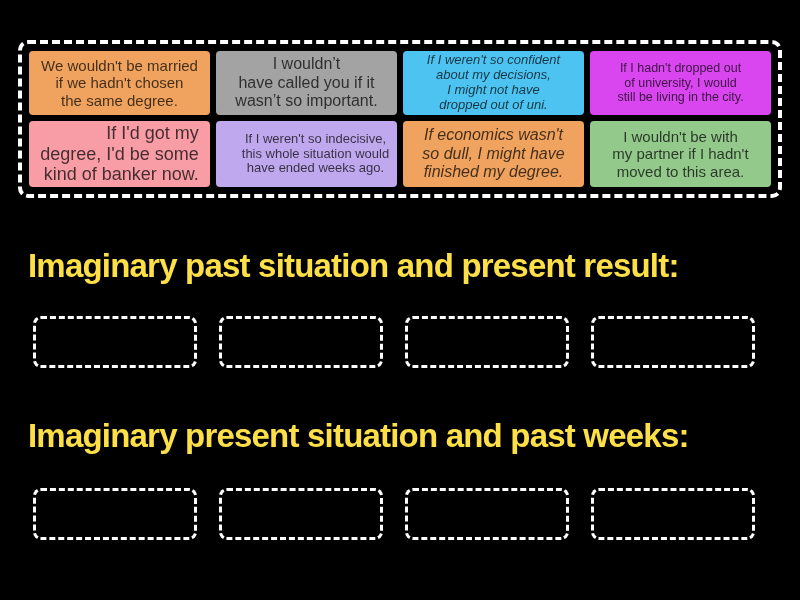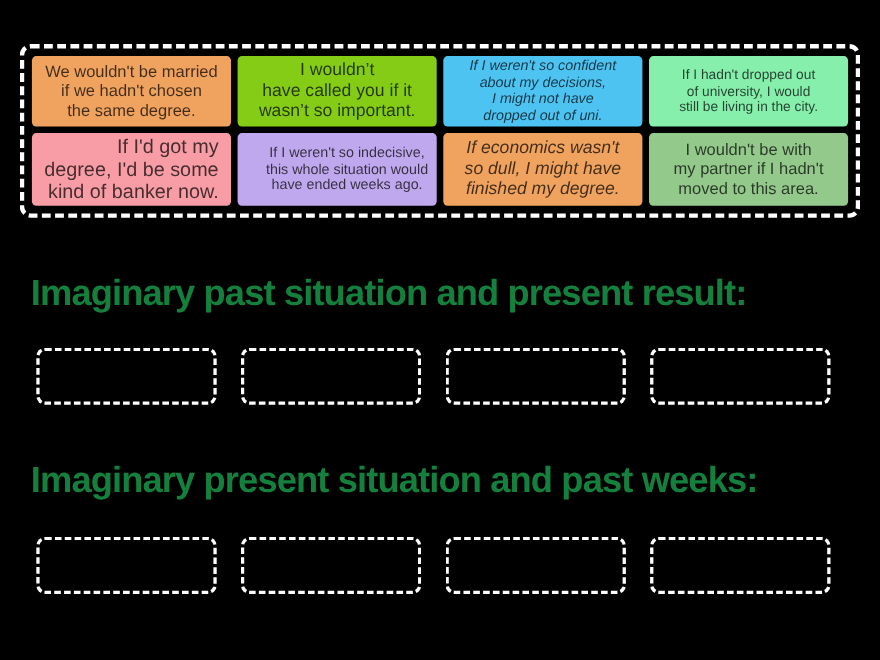--- a/index.html
+++ b/index.html
@@ -40,21 +40,21 @@
   .c2 { font-size: 13px; font-style: italic; }
   .c3 { font-size: 12.5px; }
   .c4 { font-size: 18px; }
   .c5 { font-size: 13px; }
   .c6 { font-size: 16px; font-style: italic; }
   .c7 { font-size: 15px; }
 
   
   .group-title {
     position: absolute; left: 28px;
-    color: #15803d;
+    color: #fde047;
     font-size: 33px;
     font-weight: 700;
     letter-spacing: -0.8px;
     line-height: 1.2;
   }
   .t1 { top: 246px; }
   .t2 { top: 416px; }
 
   
   .slot-row {
@@ -72,28 +72,28 @@
 </style>
 </head>
 <body style="background: rgb(0, 0, 0);">
 
 <div class="stage">
 
   <div class="tray">
     <div class="card c0" style="background-color: rgb(240, 163, 94);">We wouldn't be married
 if we hadn't chosen
 the same degree.</div>
-    <div class="card c1" style="background-color: #84cc16;">I wouldn’t
+    <div class="card c1" style="background-color: #a3a3a3;">I wouldn’t
 have called you if it
 wasn’t so important.</div>
     <div class="card c2" style="background-color: rgb(77, 195, 242);">If I weren't so confident
 about my decisions,
 I might not have
 dropped out of uni.</div>
-    <div class="card c3" style="background-color: #86efac;">If I hadn't dropped out
+    <div class="card c3" style="background-color: #d946ef;">If I hadn't dropped out
 of university, I would
 still be living in the city.</div>
     <div class="card c4" style="background-color: rgb(248, 157, 166); text-align: right;">If I'd got my
 degree, I'd be some
 kind of banker now.</div>
     <div class="card c5" style="background-color: rgb(192, 168, 238); padding-left: 20px;">If I weren't so indecisive,
 this whole situation would
 have ended weeks ago.</div>
     <div class="card c6" style="background-color: rgb(240, 163, 94);">If economics wasn't
 so dull, I might have

